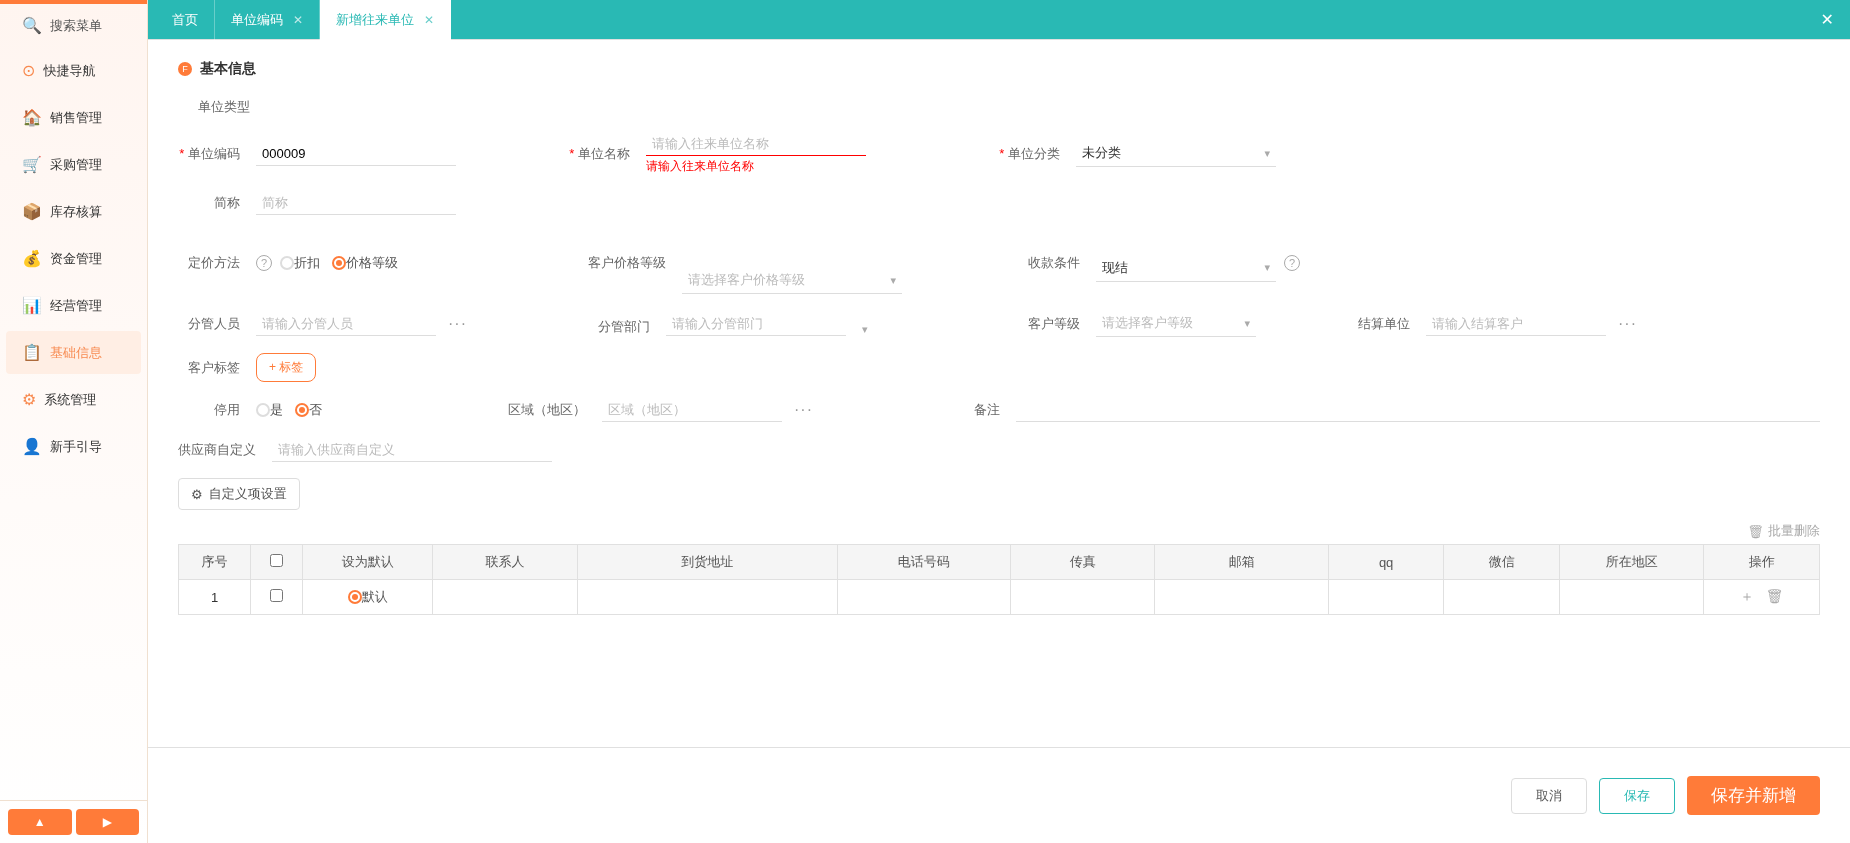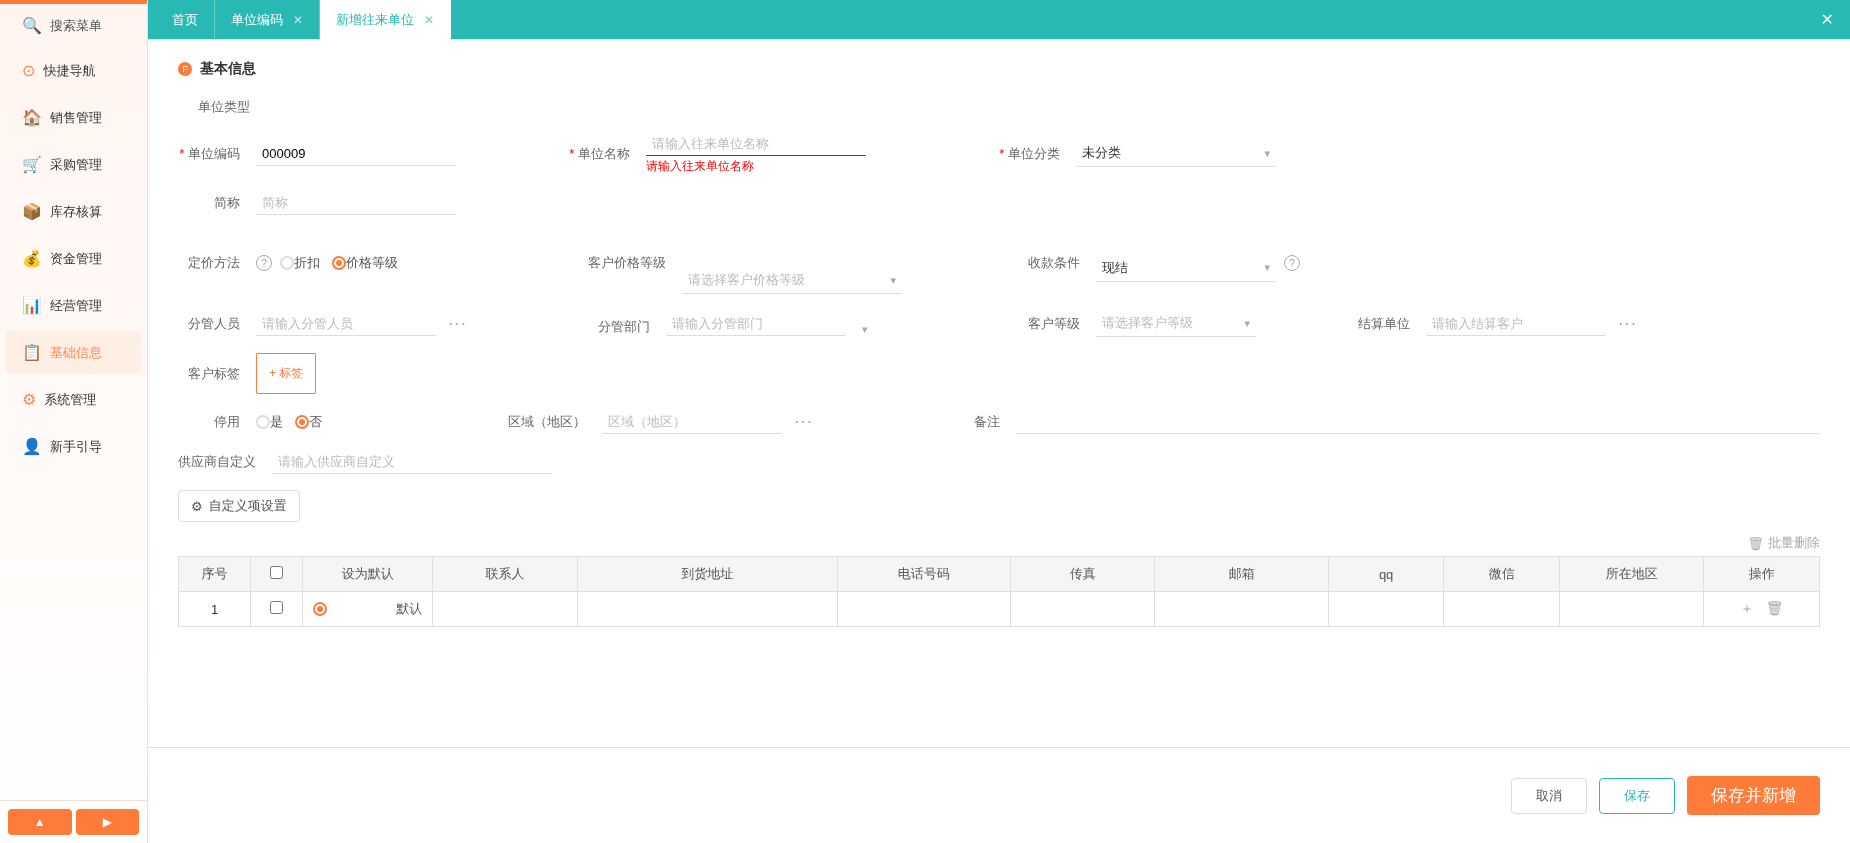--- a/index.html
+++ b/index.html
@@ -229,22 +229,22 @@
       background: #ff7b39;
     }
 
     
     .tag-btn {
       display: flex;
       align-items: center;
       gap: 4px;
       border: 1px solid #ff7b39;
       color: #ff7b39;
-      border-radius: 1px;
-      padding: 11px 12px;
+      border-radius: 8px;
+      padding: 5px 12px;
       cursor: pointer;
       font-size: 12px;
       background: #fff;
     }
 
     
     .more-btn {
       color: #999;
       cursor: pointer;
       padding: 0 4px;
@@ -622,21 +622,21 @@
             <th style="width:80px;">操作</th>
           </tr>
         </thead>
         <tbody>
           <tr>
             <td>1</td>
             <td class="checkbox-cell">
               <input type="checkbox" style="">
             </td>
             <td>
-              <div class="radio-item" style="justify-content:space-between;">
+              <div class="radio-item" style="justify-content:center;">
                 <div class="radio-circle checked"></div>
                 <span>默认</span>
               </div>
             </td>
             <td><input type="text" style="border: none; width: 100%; outline: none;"></td>
             <td><input type="text" style="border: none; width: 100%; outline: none;"></td>
             <td><input type="text" style="border: none; width: 100%; outline: none;"></td>
             <td><input type="text" style="border: none; width: 100%; outline: none;"></td>
             <td><input type="text" style="border: none; width: 100%; outline: none;"></td>
             <td><input type="text" style="border: none; width: 100%; outline: none;"></td>

